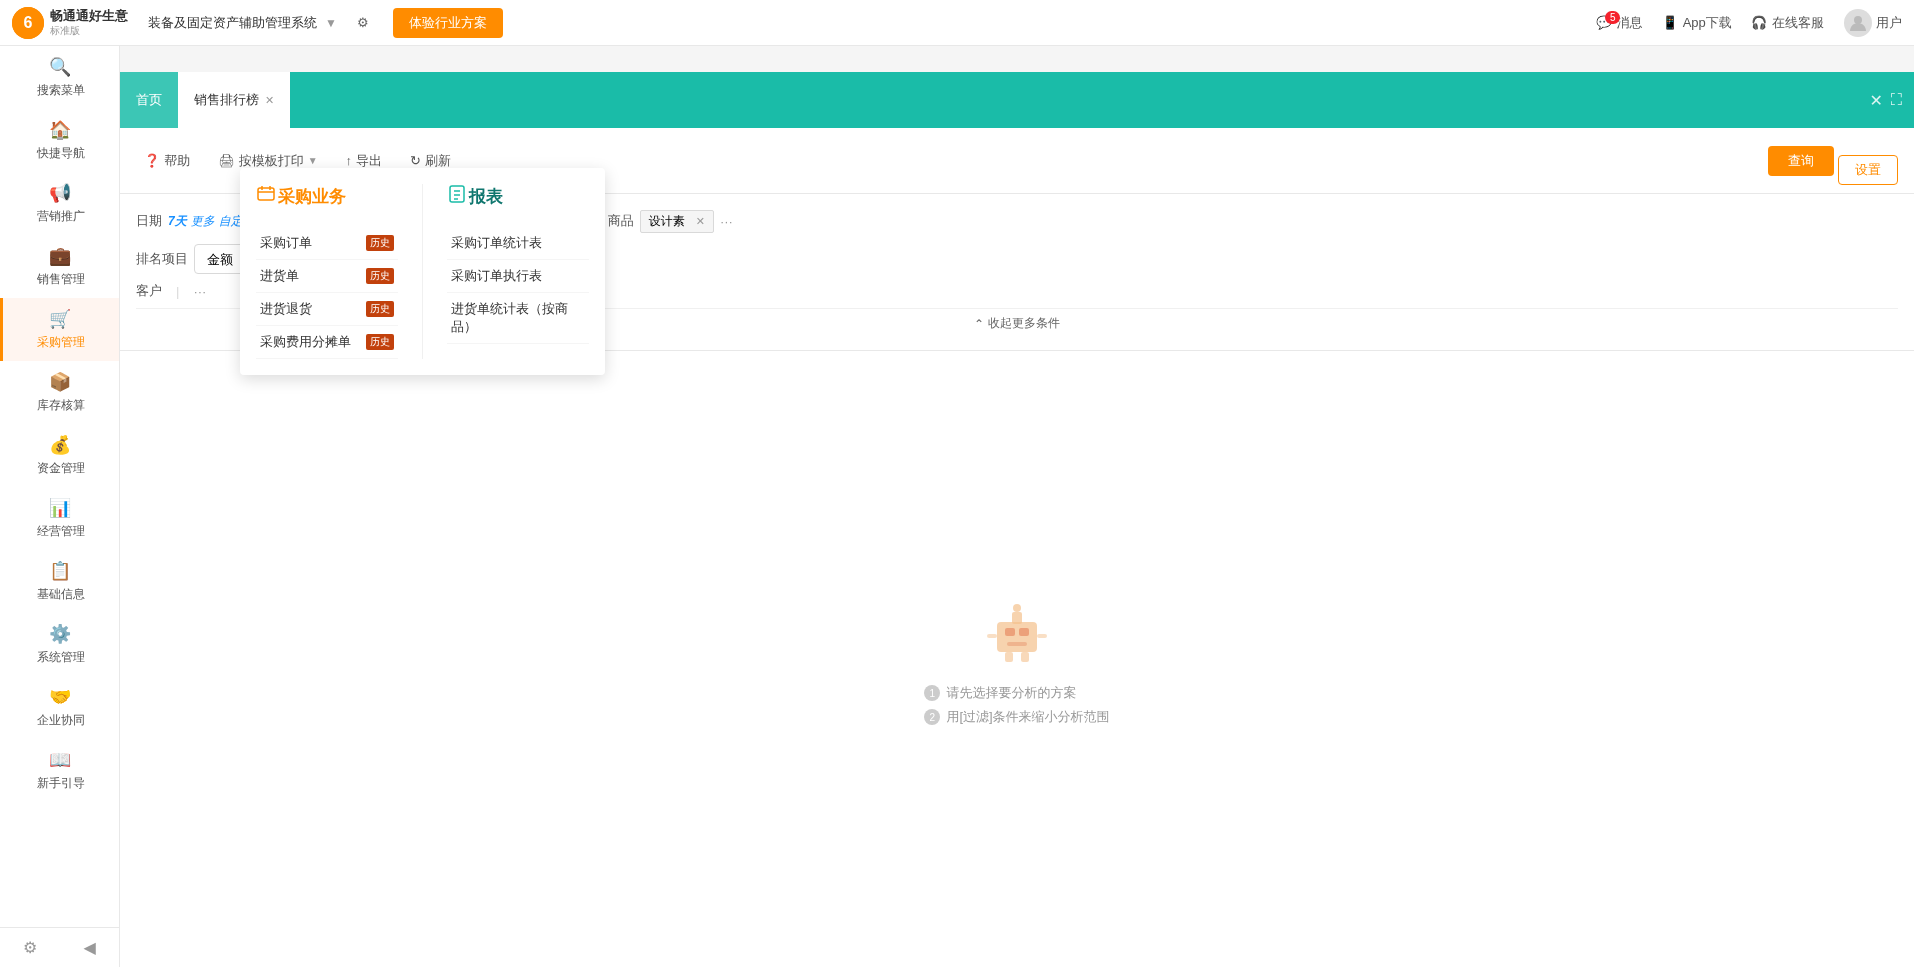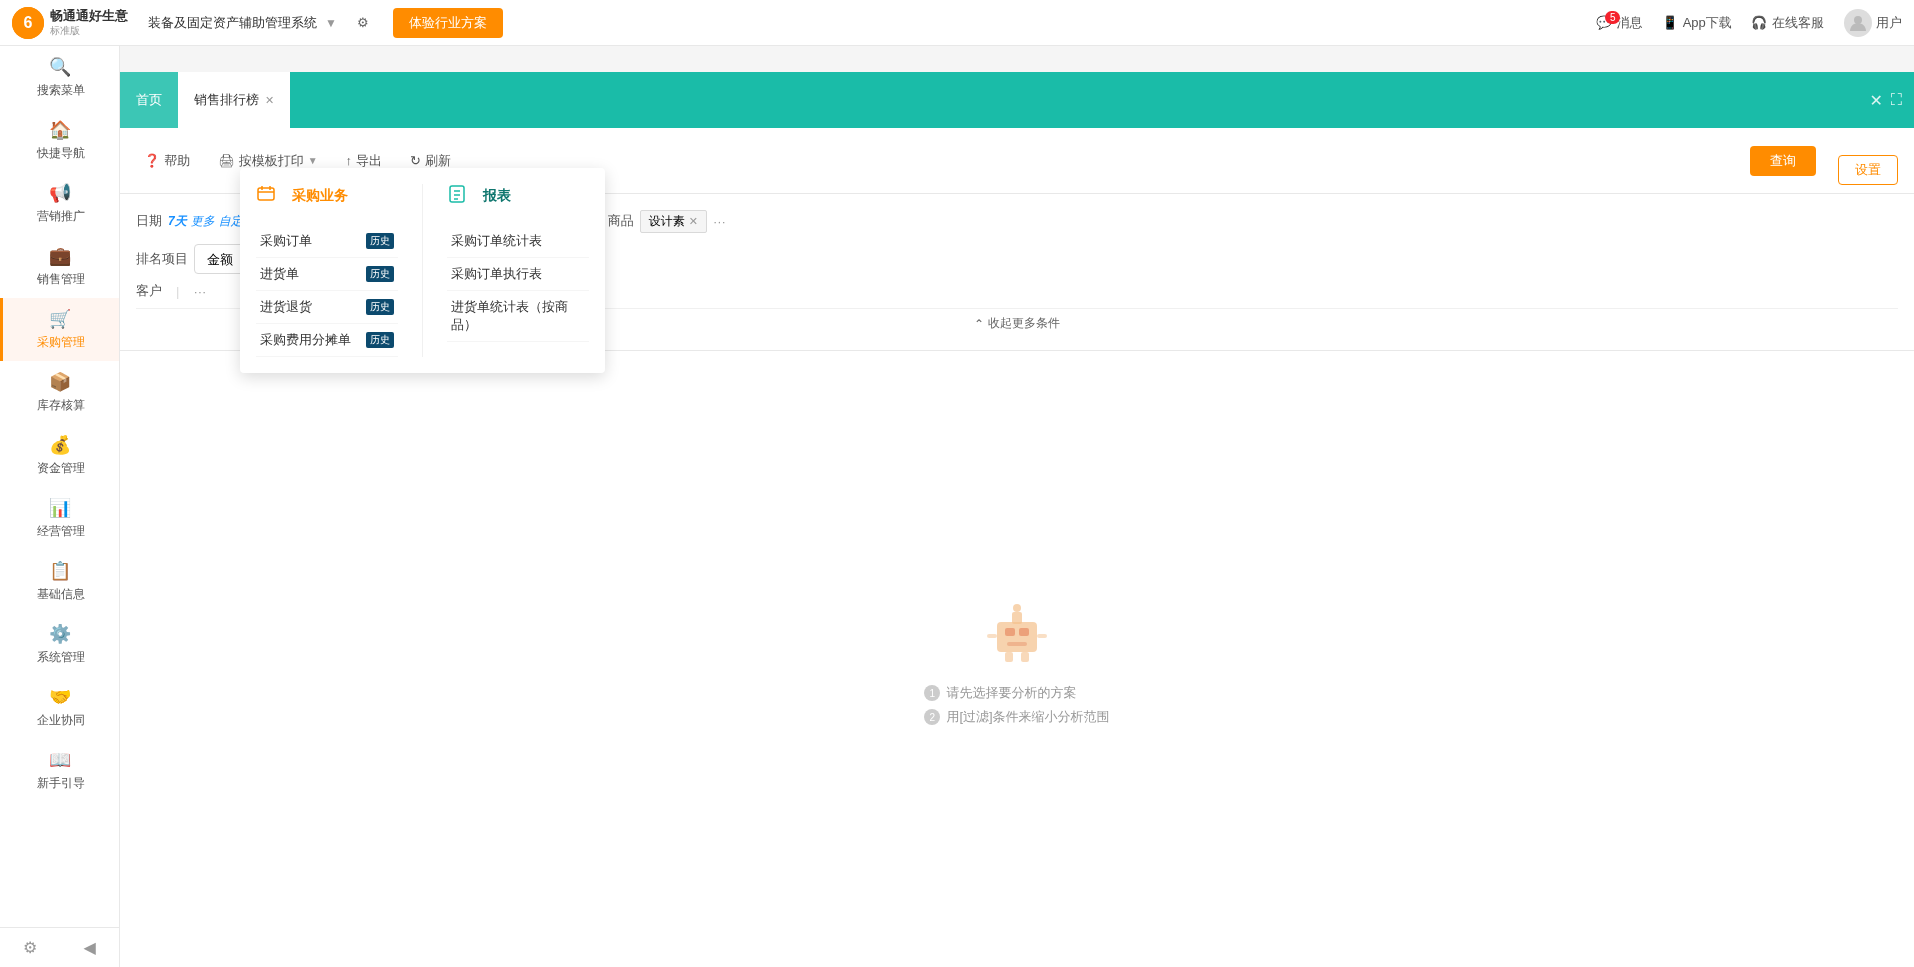--- a/index.html
+++ b/index.html
@@ -249,21 +249,21 @@
     .toolbar-btn-secondary {
       background: white;
       color: #ff8c00;
       border: 1px solid #ff8c00;
       padding: 5px 16px;
       border-radius: 4px;
       cursor: pointer;
       font-size: 13px;
       margin-top: 19px;
     }
-    .toolbar-right { margin-left: auto; display: flex; align-items: center; gap: 22px; justify-content: space-between; }
+    .toolbar-right { margin-left: auto; display: flex; align-items: center; gap: 4px; justify-content: space-between; }
 
     
     .filter-area {
       padding: 12px 16px;
       background: white;
       border-bottom: 1px solid #e8e8e8;
     }
     .filter-row {
       display: flex;
       align-items: center;
@@ -311,21 +311,21 @@
     }
     .date-shortcut.active { color: #1890ff; font-weight: bold; }
     .tag-item {
       display: inline-flex;
       align-items: center;
       background: #f5f5f5;
       border: 1px solid #d9d9d9;
       border-radius: 2px;
       padding: 2px 8px;
       font-size: 12px;
-      gap: 4px;
+      gap: 11px;
     }
     .tag-close { color: #999; cursor: pointer; font-size: 11px; }
     .filter-more { color: #999; cursor: pointer; }
     .collapse-btn {
       display: flex;
       align-items: center;
       justify-content: center;
       gap: 4px;
       color: #666;
       cursor: pointer;
@@ -384,42 +384,42 @@
       padding: 16px;
       display: flex;
       gap: 16px;
     }
     .dropdown-column {
       flex: 1;
     }
     .dropdown-section-title {
       display: flex;
       align-items: center;
-      gap: 16px;
-      font-size: 14px;
+      gap: 2px;
+      font-size: 17px;
       font-weight: bold;
       color: #ff8c00;
       margin-bottom: 12px;
       padding-bottom: 6px;
     }
     .dropdown-section-title.blue { color: #0f766e; }
     .dropdown-item-row {
       display: flex;
       align-items: center;
       padding: 7px 4px;
       cursor: pointer;
       border-bottom: 1px solid #f5f5f5;
     }
     .dropdown-item-label {
       flex: 1;
       color: #333;
       font-size: 13px;
     }
     .history-badge {
-      background: #0c4a6e;
+      background: #c2410c;
       color: white;
       font-size: 10px;
       padding: 1px 4px;
       border-radius: 2px;
       margin-left: 6px;
     }
     .dropdown-divider {
       width: 1px;
       background: #f0f0f0;
       margin: 0 8px;

